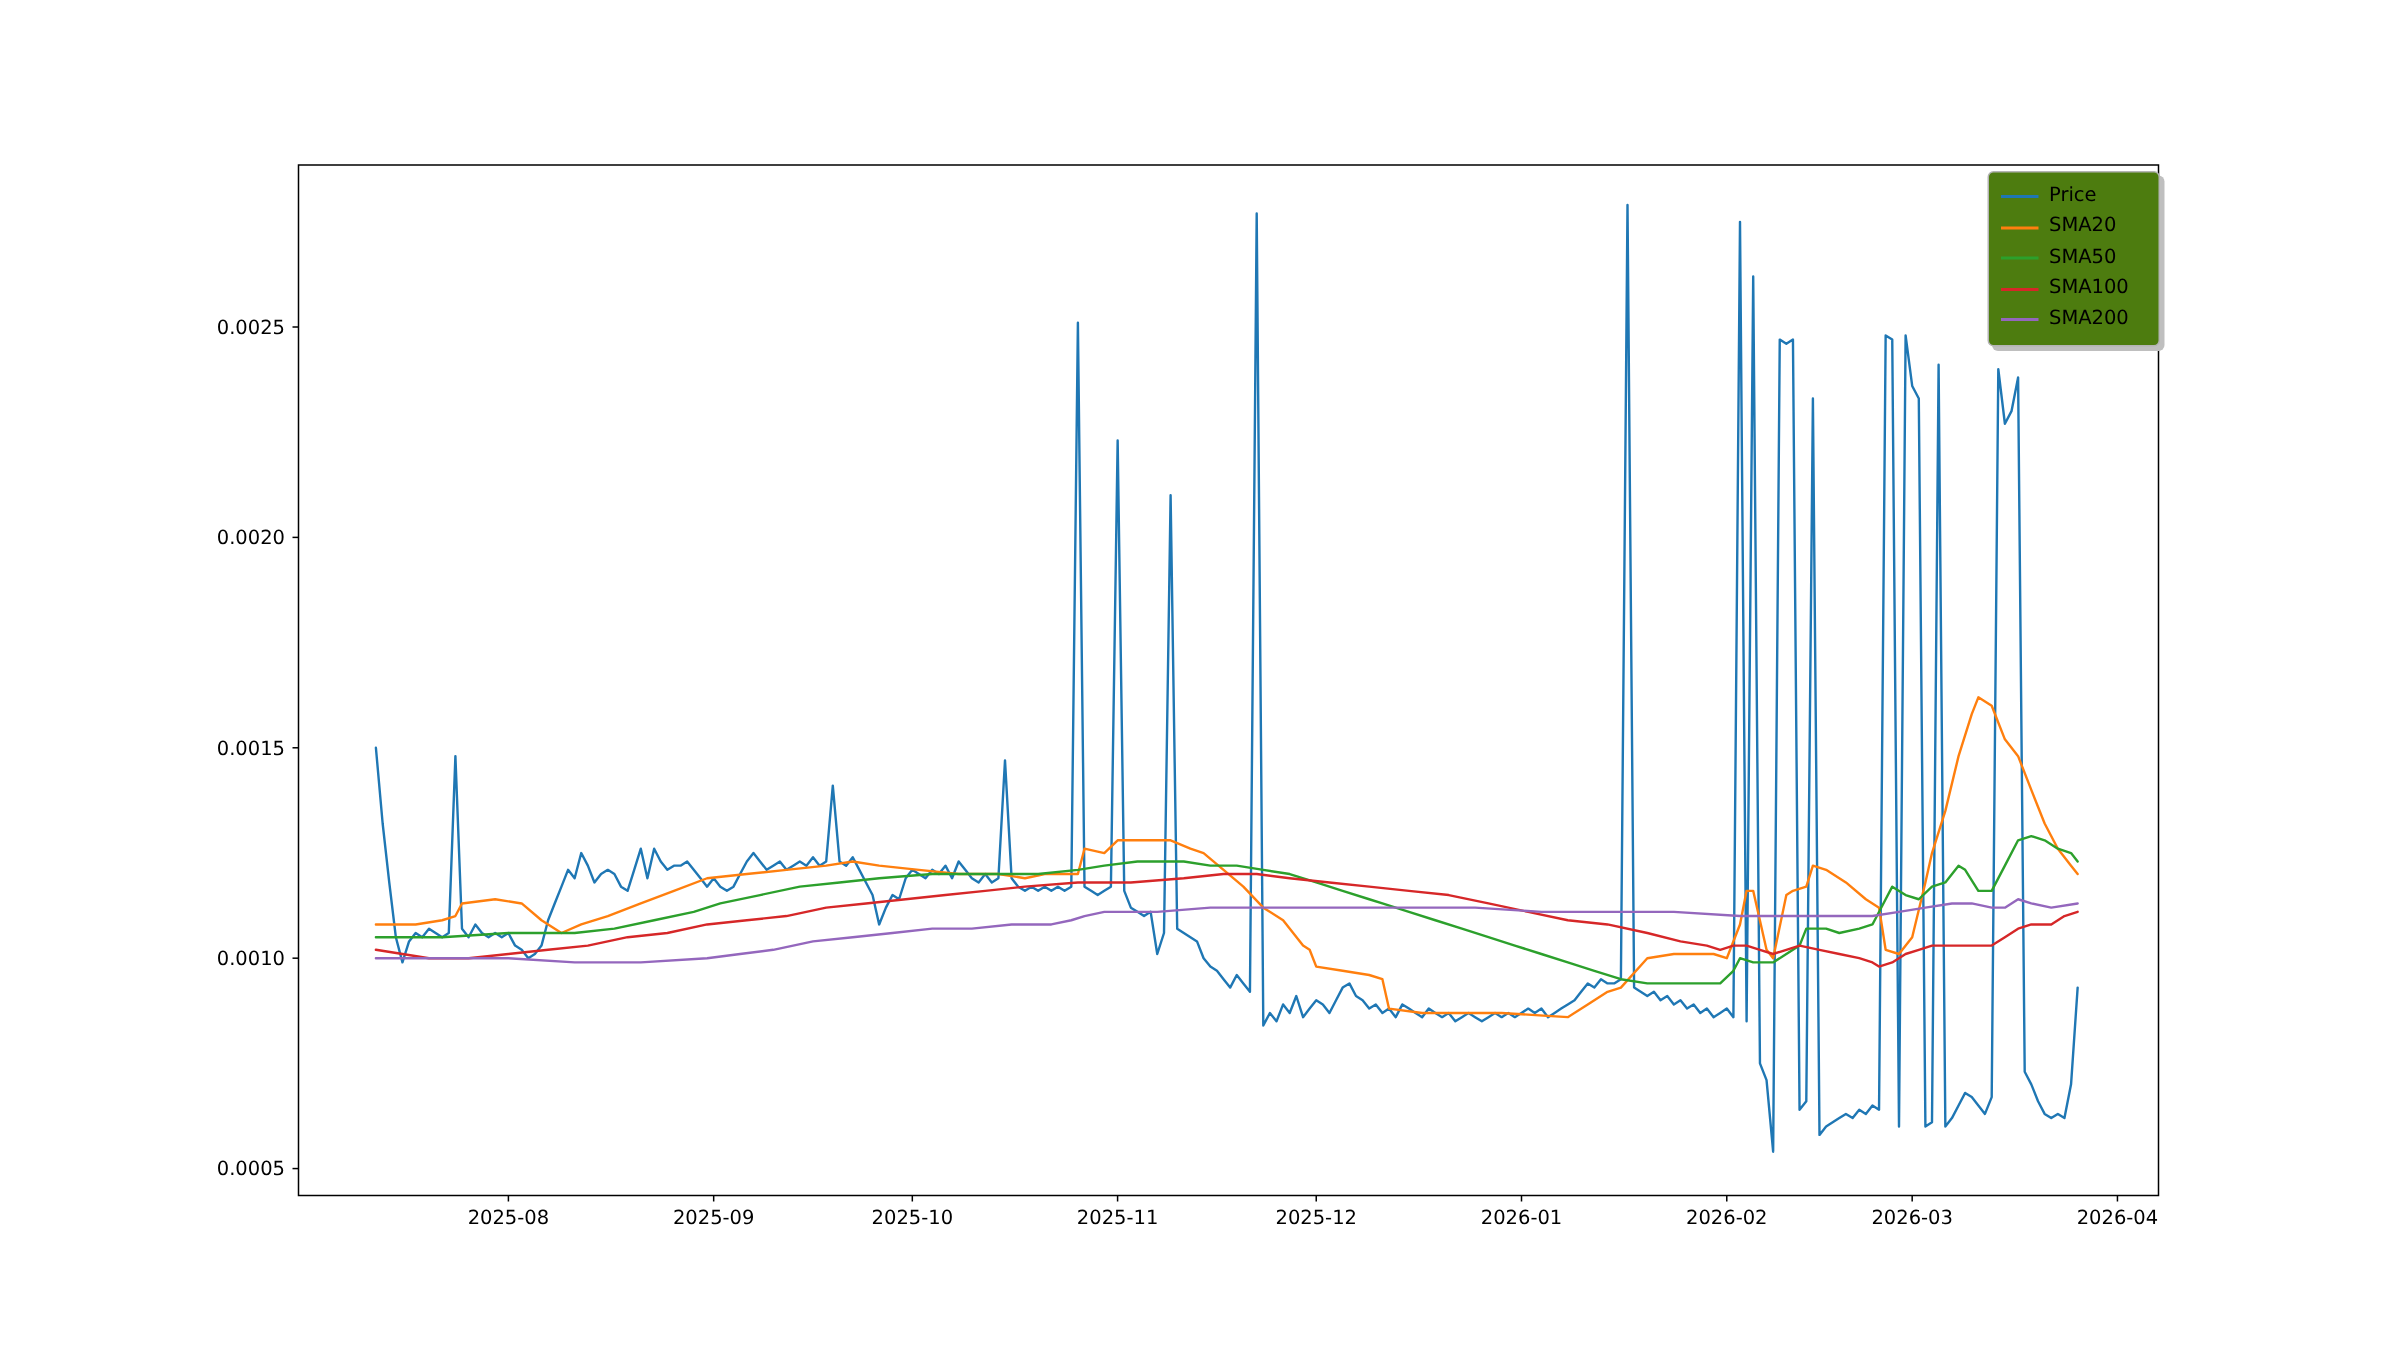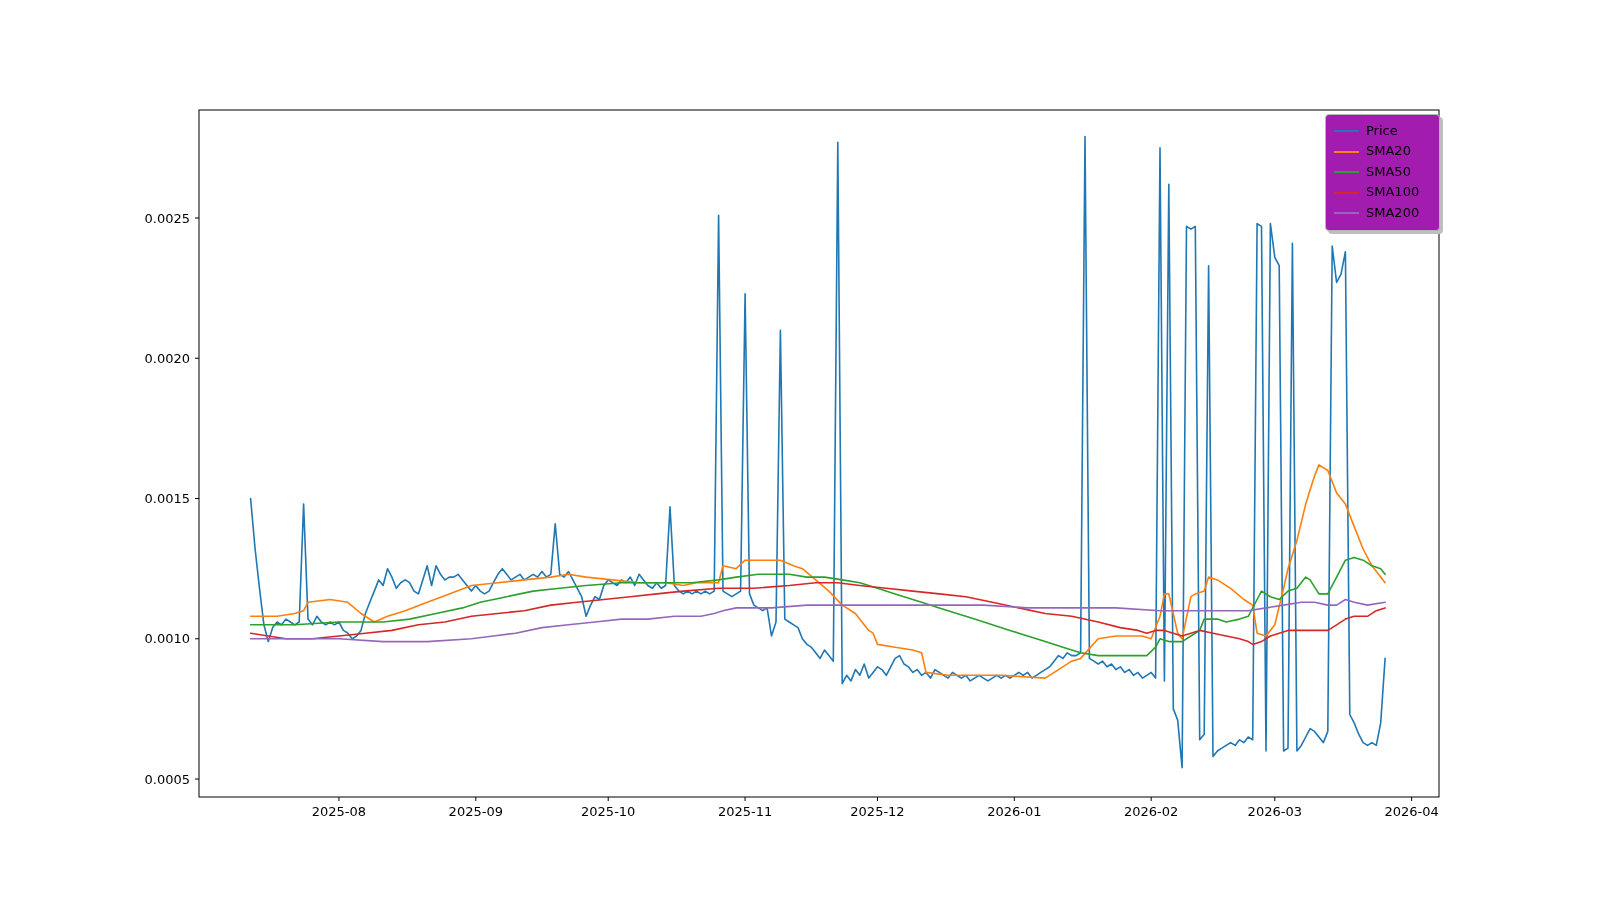--- a/index.html
+++ b/index.html
@@ -12,21 +12,21 @@
   }
   .figure svg{position:absolute;left:0;top:0;}
   .tick-label{
     font-family:"DejaVu Sans","Liberation Sans",sans-serif;
     font-size:13px;fill:#000000;
   }
   .legend{
     position:absolute;
     left:1325px;top:114px;
     width:96px;
-    background:#a21caf;
+    background:#4d7c0f;
     border:1px solid #b4b4b4;
     border-radius:4px;
     box-shadow:3px 3px 0 0 #bfbfbf;
     padding:6px 9px 6px 8px;
     z-index:3;
   }
   .legend-item{
     display:flex;align-items:center;
     height:20.5px;
   }

